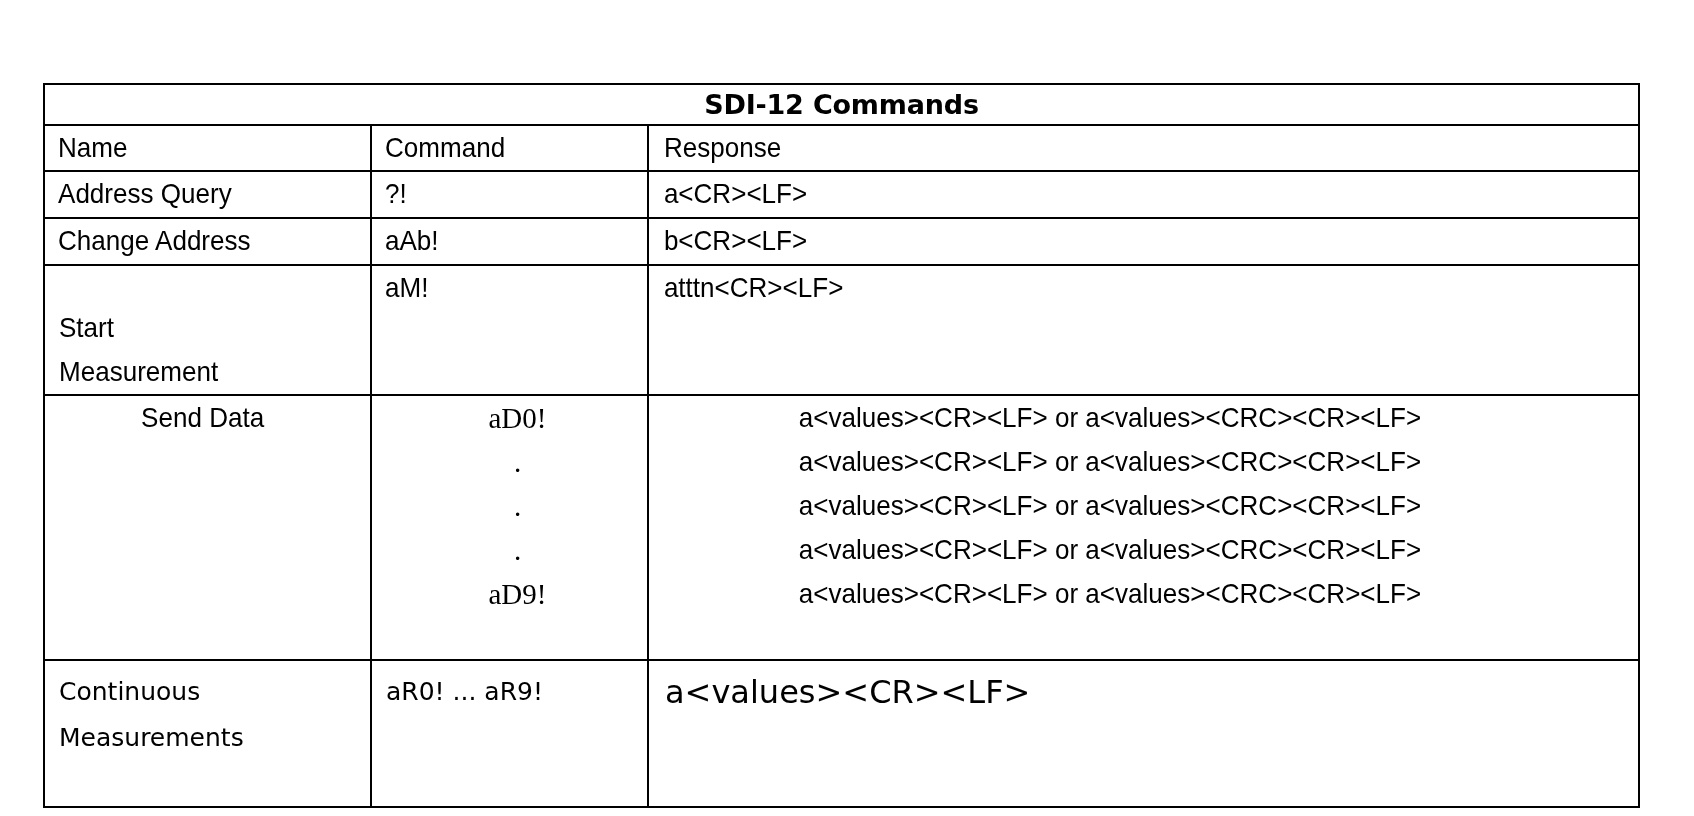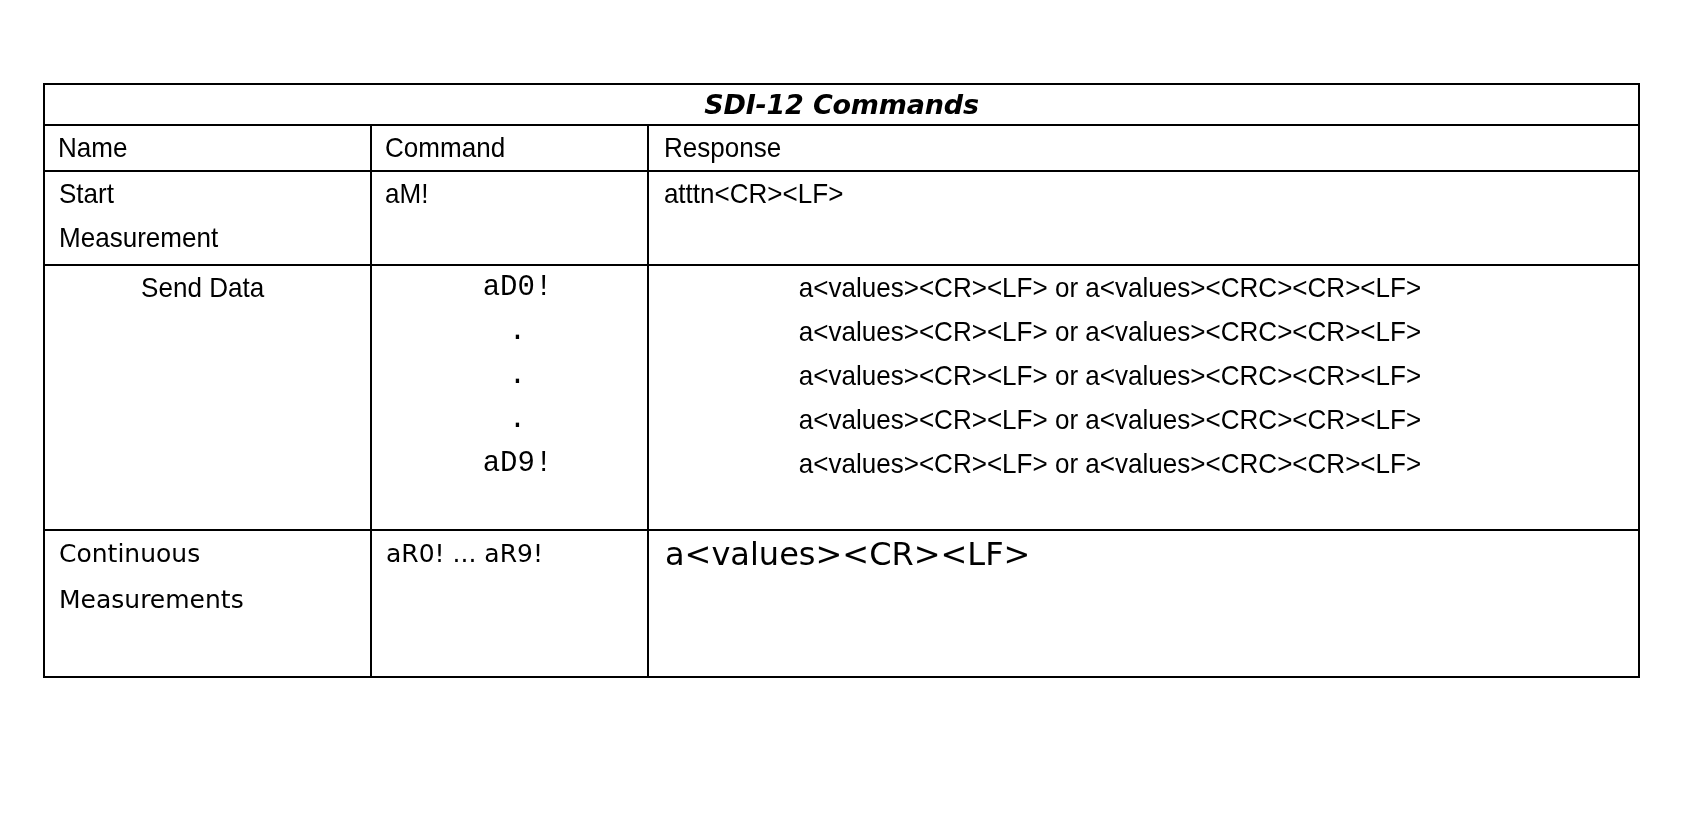--- a/index.html
+++ b/index.html
@@ -47,21 +47,20 @@
     text-align: center;
     height: 39px;
   }
   .title-txt {
     display: block;
     font-family: "DejaVu Sans", sans-serif;
     font-weight: bold;
     font-size: 27px;
     line-height: 39px;
     letter-spacing: -0.2px;
-    font-style: italic;
   }
 
   
   .cell {
     display: block;
     font-family: "Liberation Sans", sans-serif;
     font-size: 28px;
     line-height: 44px;
     padding: 0 0 0 14px;
     white-space: nowrap;
@@ -75,39 +74,40 @@
   .row-1   { height: 45px; }
   .row-2   { height: 45px; }
   .row-3   { height: 92px; }
   .row-4   { height: 263px; text-align: center; }
   .row-5   { height: 145px; }
 
   
   .multi {
     display: block;
     padding: 0 0 0 14px;
+    margin-top: 40px;
   }
   .multi .ln {
     display: block;
     font-family: "Liberation Sans", sans-serif;
     font-size: 28px;
     line-height: 44px;
     white-space: nowrap;
     transform: scaleX(0.93);
     transform-origin: left center;
   }
 
   
   .serif-block {
     display: block;
     padding: 0 0 0 16px;
   }
   .serif-block .ln {
     display: block;
-    font-family: Liberation Mono, monospace;
+    font-family: Liberation Serif, serif;
     font-size: 29px;
     line-height: 44px;
     white-space: pre;
   }
 
   
   .resp-block {
     display: block;
     padding: 0 0 0 2px;
   }
@@ -117,21 +117,21 @@
     font-size: 28px;
     line-height: 44px;
     white-space: nowrap;
     transform: scaleX(0.93);
     transform-origin: left center;
   }
 
   
   .wide {
     display: block;
-    padding: 0 0 0 14px;
+    padding: 8px 0 0 14px;
   }
   .wide .ln {
     display: block;
     font-family: "DejaVu Sans", sans-serif;
     font-size: 25px;
     line-height: 46px;
     white-space: nowrap;
   }
   .wide.resp-last { padding-left: 16px; }
   .wide.resp-last .ln {
@@ -163,21 +163,43 @@
           <span class="cell">Name</span>
         </td>
         <td class="row-h">
           <span class="cell">Command</span>
         </td>
         <td class="row-h">
           <span class="cell resp">Response</span>
         </td>
       </tr>
 
-
+      <tr>
+        <td class="row-1">
+          <span class="cell">Address Query</span>
+        </td>
+        <td class="row-1">
+          <span class="cell">?!</span>
+        </td>
+        <td class="row-1">
+          <span class="cell resp">a&lt;CR&gt;&lt;LF&gt;</span>
+        </td>
+      </tr>
+
+      <tr>
+        <td class="row-2">
+          <span class="cell">Change Address</span>
+        </td>
+        <td class="row-2">
+          <span class="cell">aAb!</span>
+        </td>
+        <td class="row-2">
+          <span class="cell resp">b&lt;CR&gt;&lt;LF&gt;</span>
+        </td>
+      </tr>
 
       <tr>
         <td class="row-3">
           <span class="multi">
             <span class="ln">Start</span>
             <span class="ln">Measurement</span>
           </span>
         </td>
         <td class="row-3">
           <span class="cell">aM!</span>

